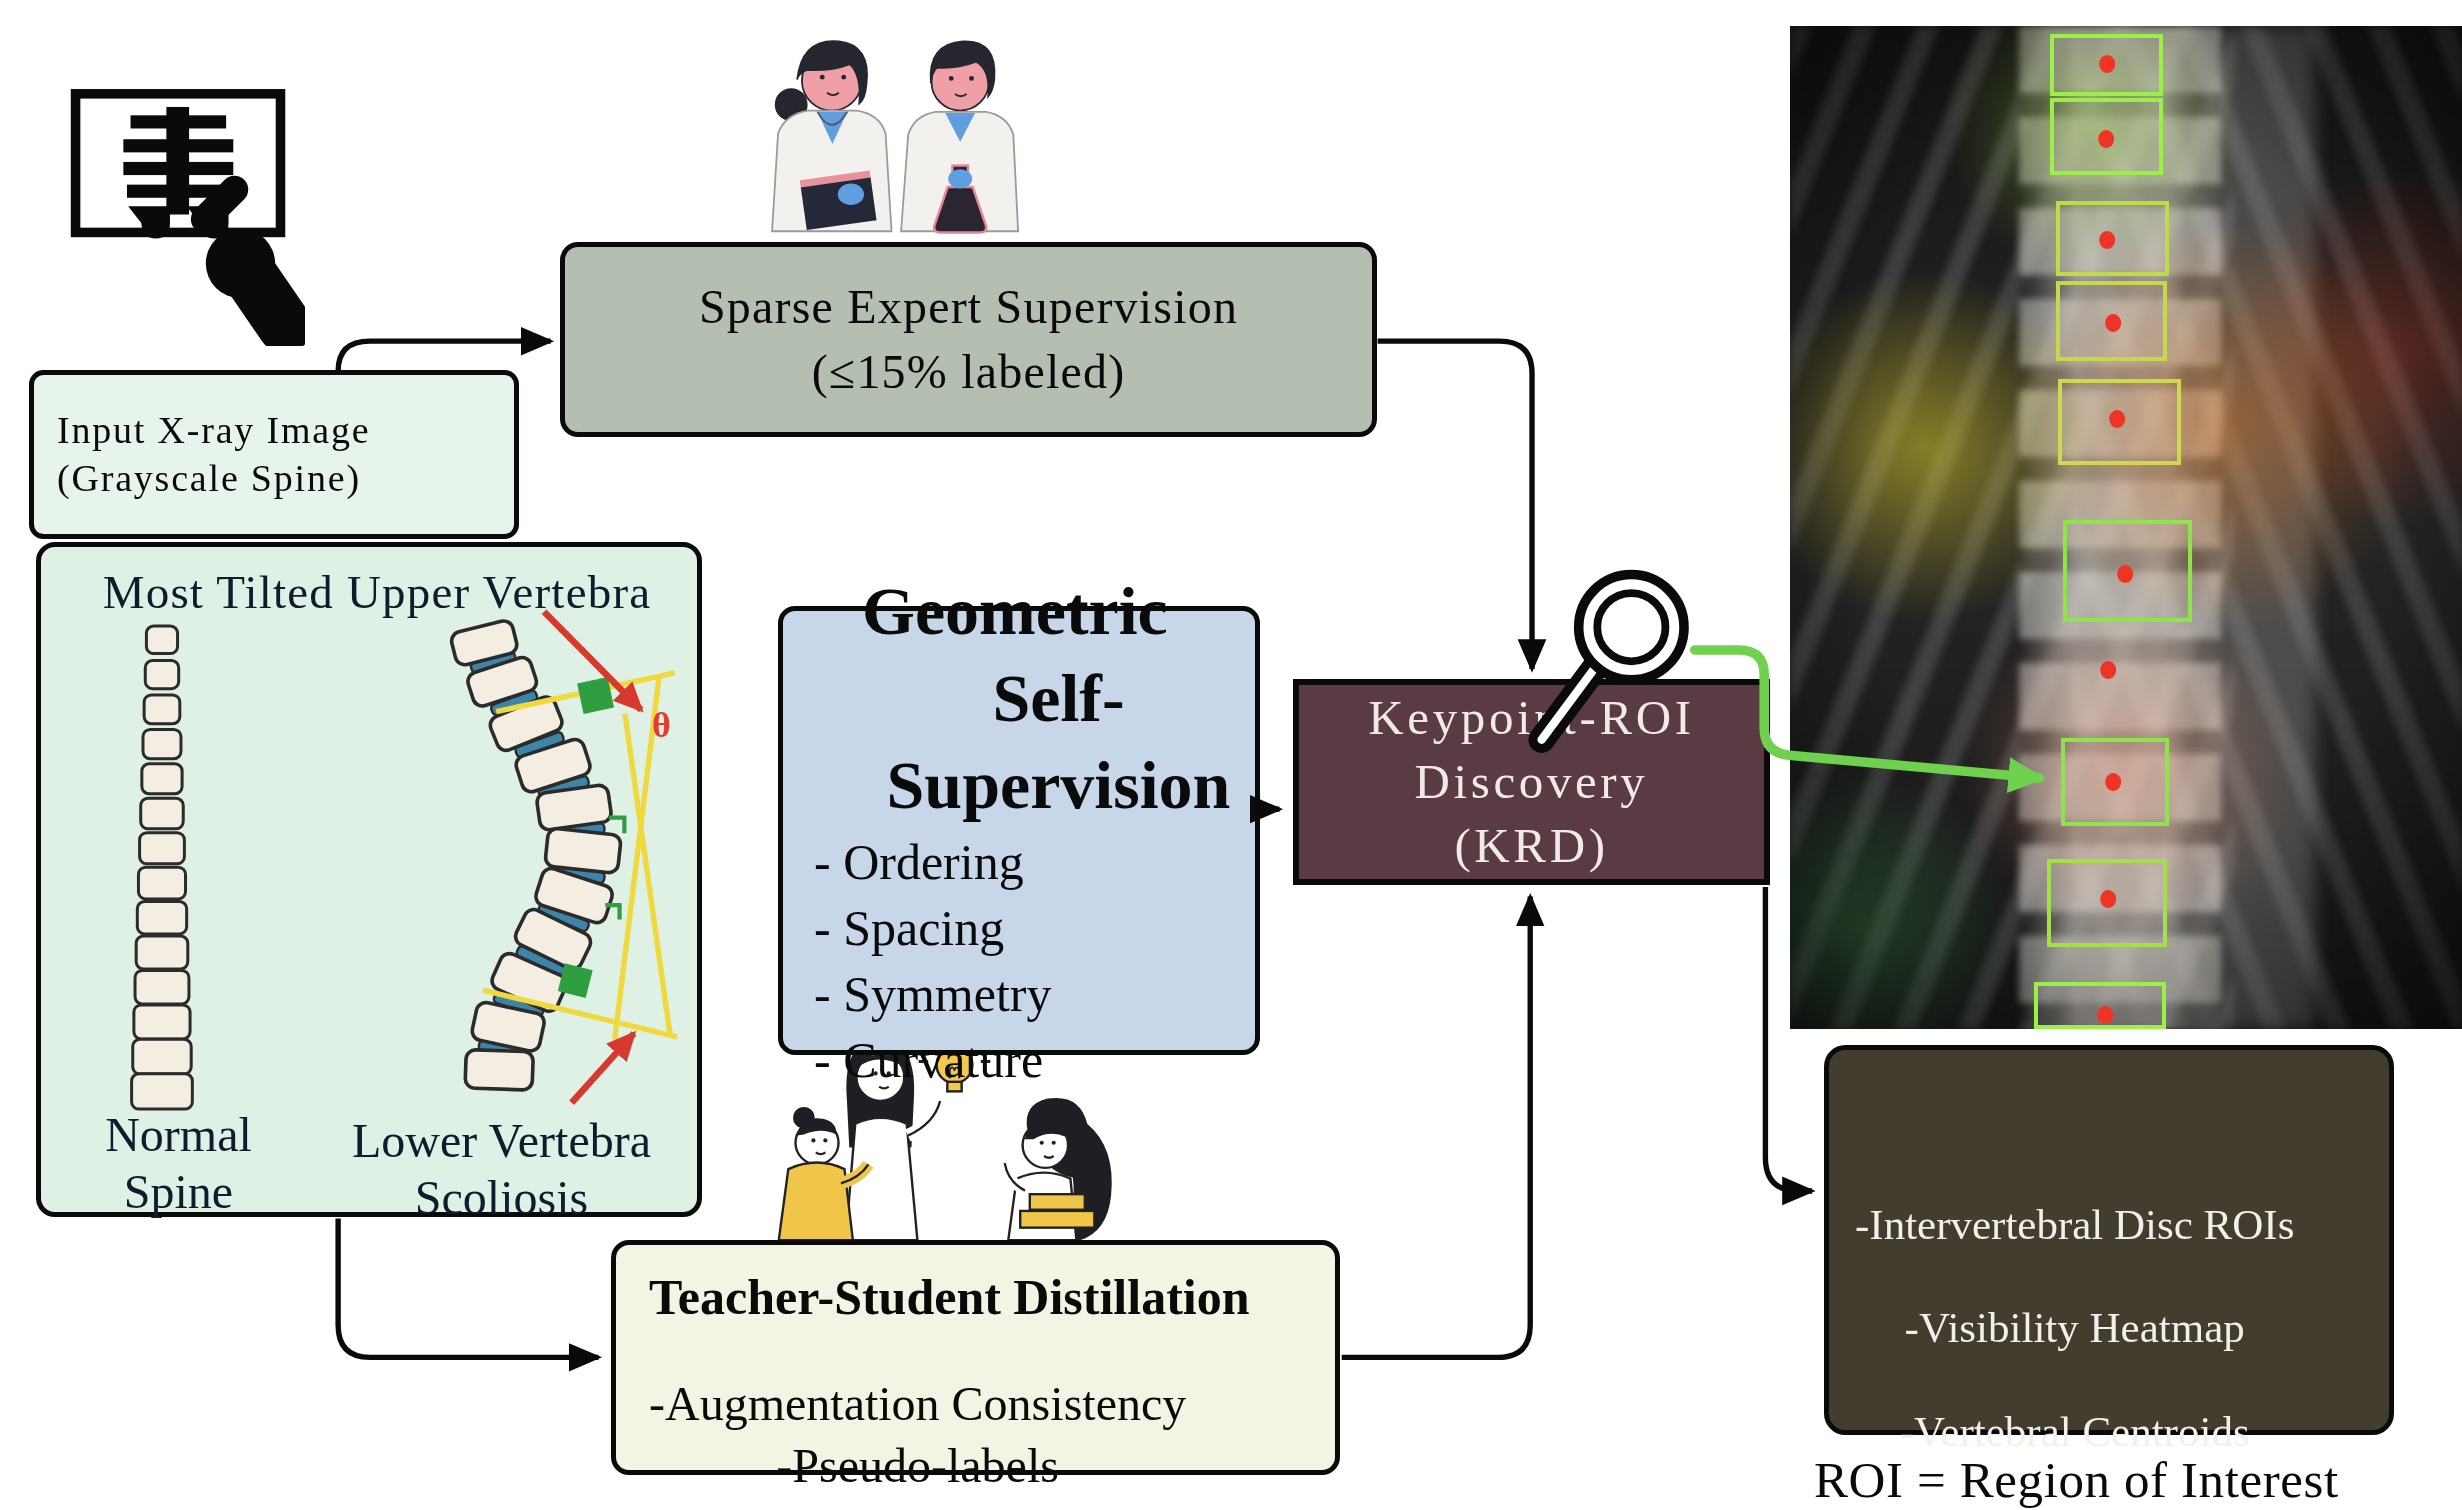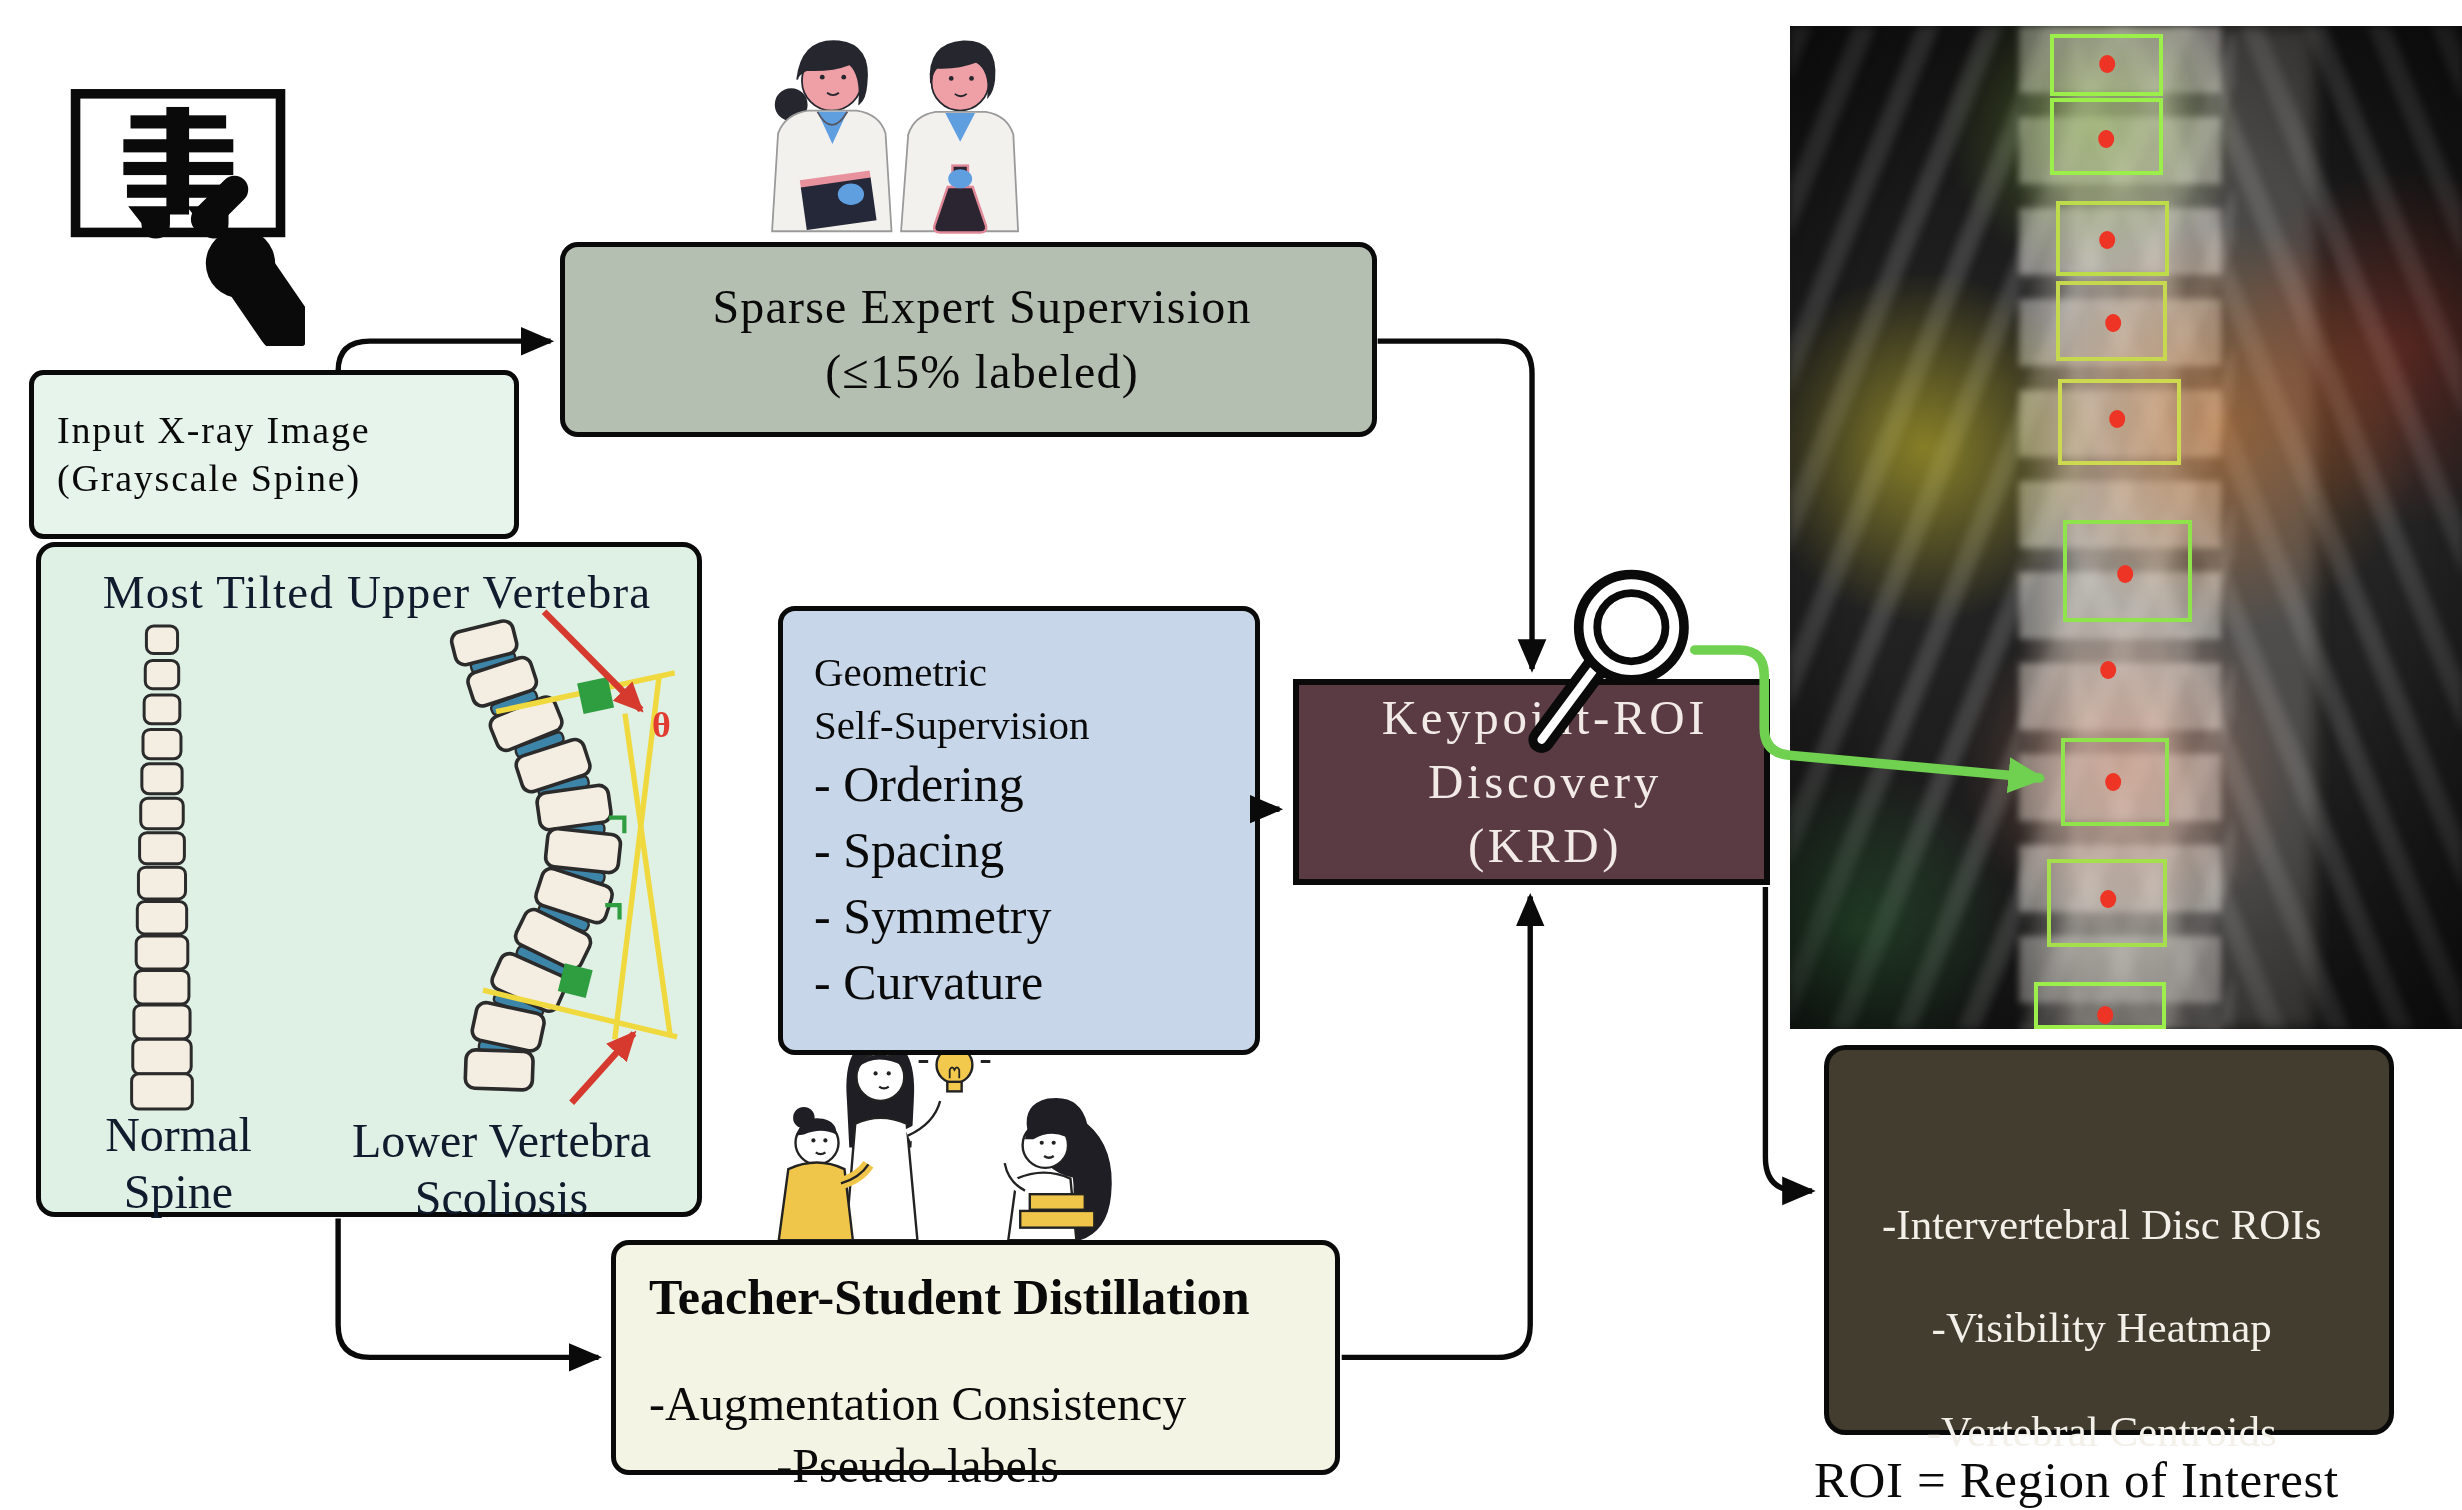--- a/index.html
+++ b/index.html
@@ -1,37 +1,37 @@
 <!DOCTYPE html>
 <html style="font-size:9.6px"><head>
 <meta charset="utf-8">
 <style>
   html,body{margin:0;padding:0;background:#fff;}
   .stage{position:relative;width:2462px;height:1510px;background:#fff;overflow:hidden;
          font-family:"Liberation Serif","DejaVu Serif",serif;color:#0a0a0a;}
   .box{position:absolute;border:5.4px solid #0a0a0a;box-sizing:border-box;}
-  .center{display:flex;flex-direction:column;align-items:center;justify-content:center;text-align:center;padding-left:27px;}
+  .center{display:flex;flex-direction:column;align-items:center;justify-content:center;text-align:center;}
 
   .input-box{left:29px;top:370px;width:490px;height:169px;border-radius:14.4px;background:#e7f4ec;
              justify-content:center;padding-left:23px;}
   .input-box .ln{font-size:38px;letter-spacing:1.8px;line-height:1.25;text-align:center;}
 
   .sparse-box{left:560px;top:242px;width:817px;height:195px;border-radius:18px;background:#b5bfb1;}
   .sparse-box .ln{font-size:48px;letter-spacing:1.2px;line-height:1.35;}
 
   .mint-box{left:36px;top:542px;width:666px;height:675px;border-radius:19px;background:#dff0e5;}
   .mint-title{position:absolute;left:8px;top:18px;width:100%;text-align:center;font-size:47px;color:#101c2e;letter-spacing:1.2px;}
   .mint-label{position:absolute;text-align:center;font-size:48px;color:#101c2e;line-height:1.18;}
   .mint-label.left{left:18px;top:560px;width:239px;}
   .mint-label.right{left:281px;top:566px;width:359px;}
   .mint-art{position:absolute;left:0;top:0;width:666px;height:675px;}
 
   .geo-box{left:778px;top:606px;width:482px;height:449px;border-radius:17px;background:#c8d6e9;
            justify-content:center;align-items:flex-start;padding-left:31px;}
-  .geo-box .t{font-size:41px;font-weight:normal;line-height:1.28;}
+  .geo-box .t{font-size:68px;font-weight:bold;line-height:1.28;margin-left:48px;}
   .geo-box .i{font-size:50px;line-height:1.32;}
 
   .krd-box{left:1293px;top:679px;width:477px;height:206px;background:#5a3a43;border-width:6.6px;border-radius:0;}
   .krd-box .ln{font-size:49px;color:#f1eae7;letter-spacing:3.6px;line-height:1.3;}
 
   .ts-box{left:611px;top:1240px;width:729px;height:235px;border-radius:18px;background:#f4f4e4;
           align-items:flex-start;padding-left:33px;justify-content:flex-start;padding-top:23px;}
   .ts-box .t{font-size:50px;font-weight:bold;}
   .ts-box .items{margin-top:47px;}
   .ts-box .i{font-size:48px;line-height:1.3;}

